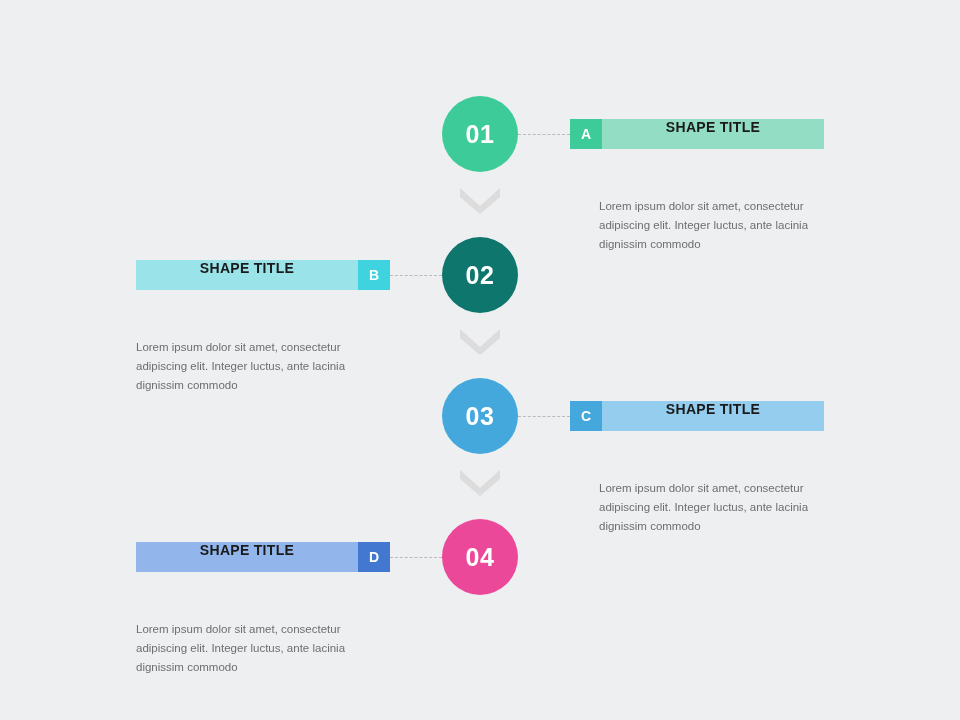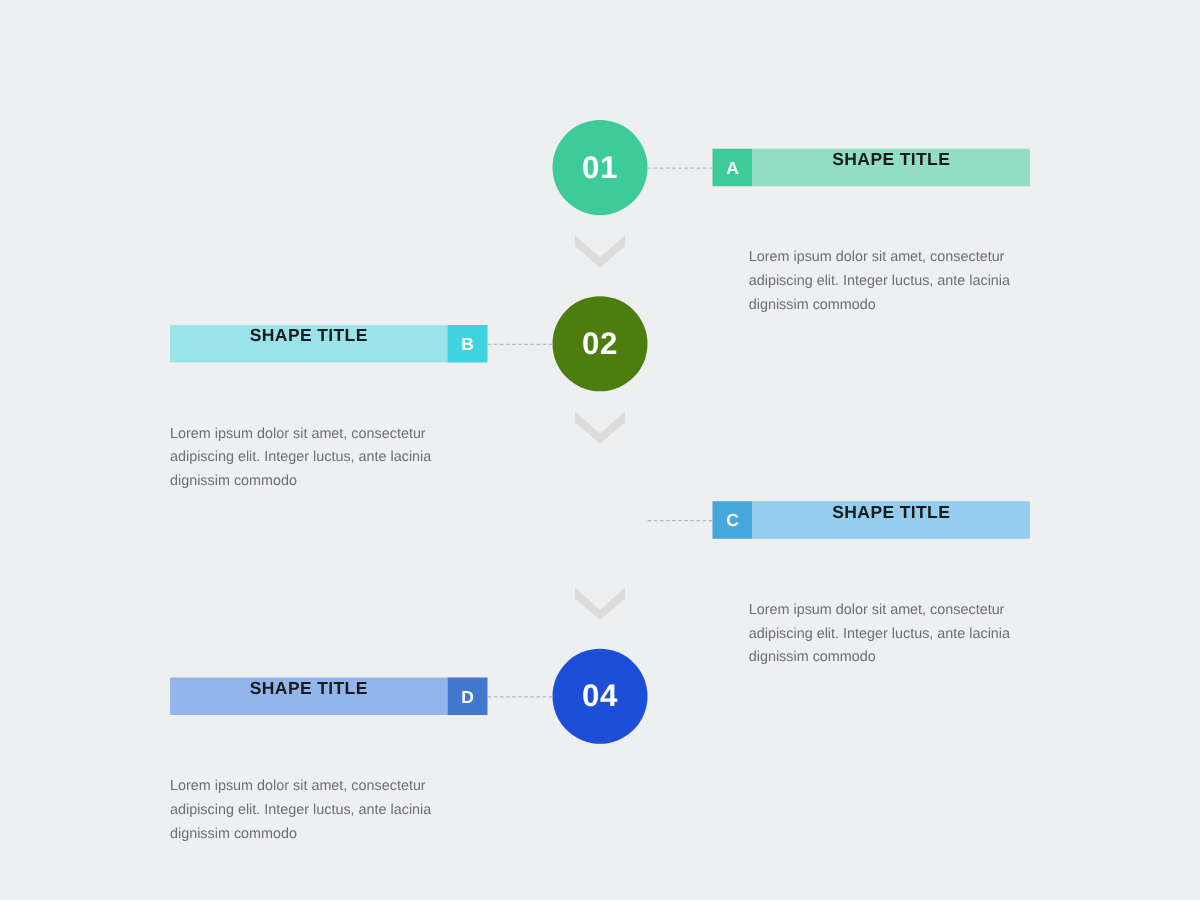--- a/index.html
+++ b/index.html
@@ -122,21 +122,21 @@
   </div>
 
   <div class="desc right-side" style="top:163px;">Lorem ipsum dolor sit amet, consectetur adipiscing elit. Integer luctus, ante lacinia dignissim commodo</div>
 
   <div class="chevron" style="top:188px;">
     <svg width="40" height="26" viewBox="0 0 40 26">
       <polygon points="0,0 20,18 40,0 40,9 20,26 0,9" fill="#dcdcdc"></polygon>
     </svg>
   </div>
 
-  <div class="step-circle" style="top:237px; background:#4d7c0f;">
+  <div class="step-circle" style="top:237px; background:#0f766e;">
     <span class="step-number">02</span>
   </div>
 
   <div class="connector" style="top:275px; left:390px; width:52px;"></div>
 
   <div class="title-bar left-side" style="top:260px;">
     <div class="bar-body" style="background:#9ae3e9;">
       <span class="bar-title">SHAPE TITLE</span>
     </div>
     <div class="badge" style="background:#3ed3de;">
@@ -145,41 +145,44 @@
   </div>
 
   <div class="desc left-side" style="top:304px;">Lorem ipsum dolor sit amet, consectetur adipiscing elit. Integer luctus, ante lacinia dignissim commodo</div>
 
   <div class="chevron" style="top:329px;">
     <svg width="40" height="26" viewBox="0 0 40 26">
       <polygon points="0,0 20,18 40,0 40,9 20,26 0,9" fill="#dcdcdc"></polygon>
     </svg>
   </div>
 
+  <div class="step-circle" style="top:378px; background:#45a8dd;">
+    <span class="step-number">03</span>
+  </div>
 
   <div class="connector" style="top:416px; left:518px; width:52px;"></div>
 
   <div class="title-bar right-side" style="top:401px;">
     <div class="badge" style="background:#45a8dd;">
       <span>C</span>
     </div>
     <div class="bar-body" style="background:#94cdee;">
       <span class="bar-title">SHAPE TITLE</span>
     </div>
   </div>
 
   <div class="desc right-side" style="top:445px;">Lorem ipsum dolor sit amet, consectetur adipiscing elit. Integer luctus, ante lacinia dignissim commodo</div>
 
   <div class="chevron" style="top:470px;">
     <svg width="40" height="26" viewBox="0 0 40 26">
       <polygon points="0,0 20,18 40,0 40,9 20,26 0,9" fill="#dcdcdc"></polygon>
     </svg>
   </div>
 
-  <div class="step-circle" style="top:519px; background:#1d4ed8;">
+  <div class="step-circle" style="top:519px; background:#ec4899;">
     <span class="step-number">04</span>
   </div>
 
   <div class="connector" style="top:557px; left:390px; width:52px;"></div>
 
   <div class="title-bar left-side" style="top:542px;">
     <div class="bar-body" style="background:#92b6ec;">
       <span class="bar-title">SHAPE TITLE</span>
     </div>
     <div class="badge" style="background:#4278d0;">

